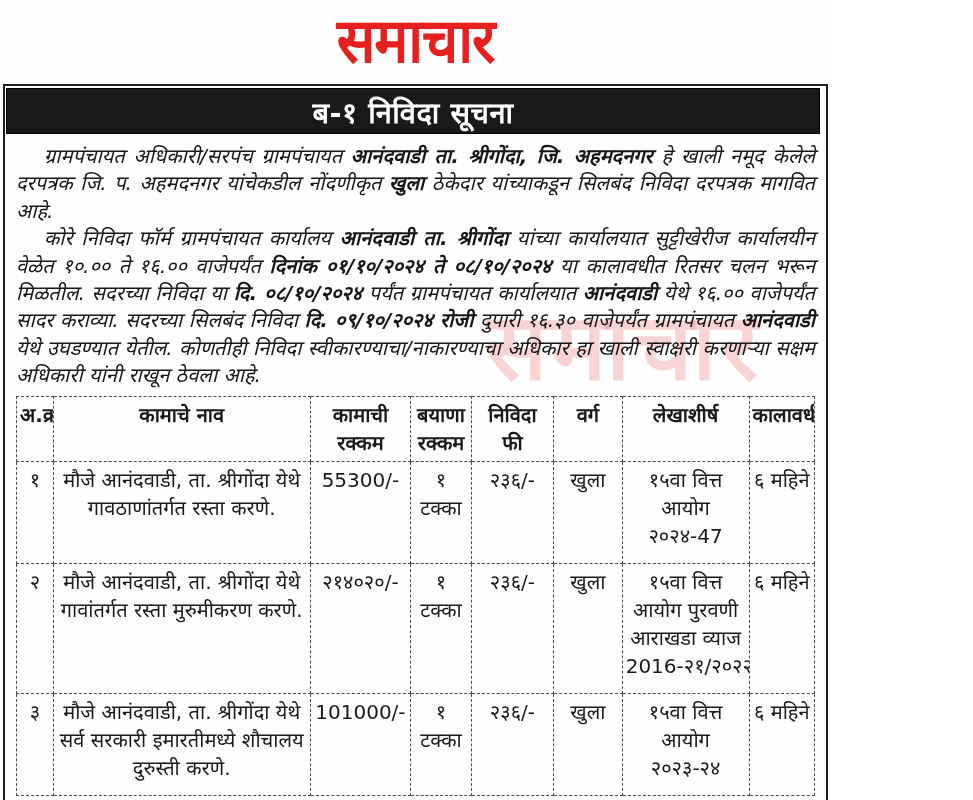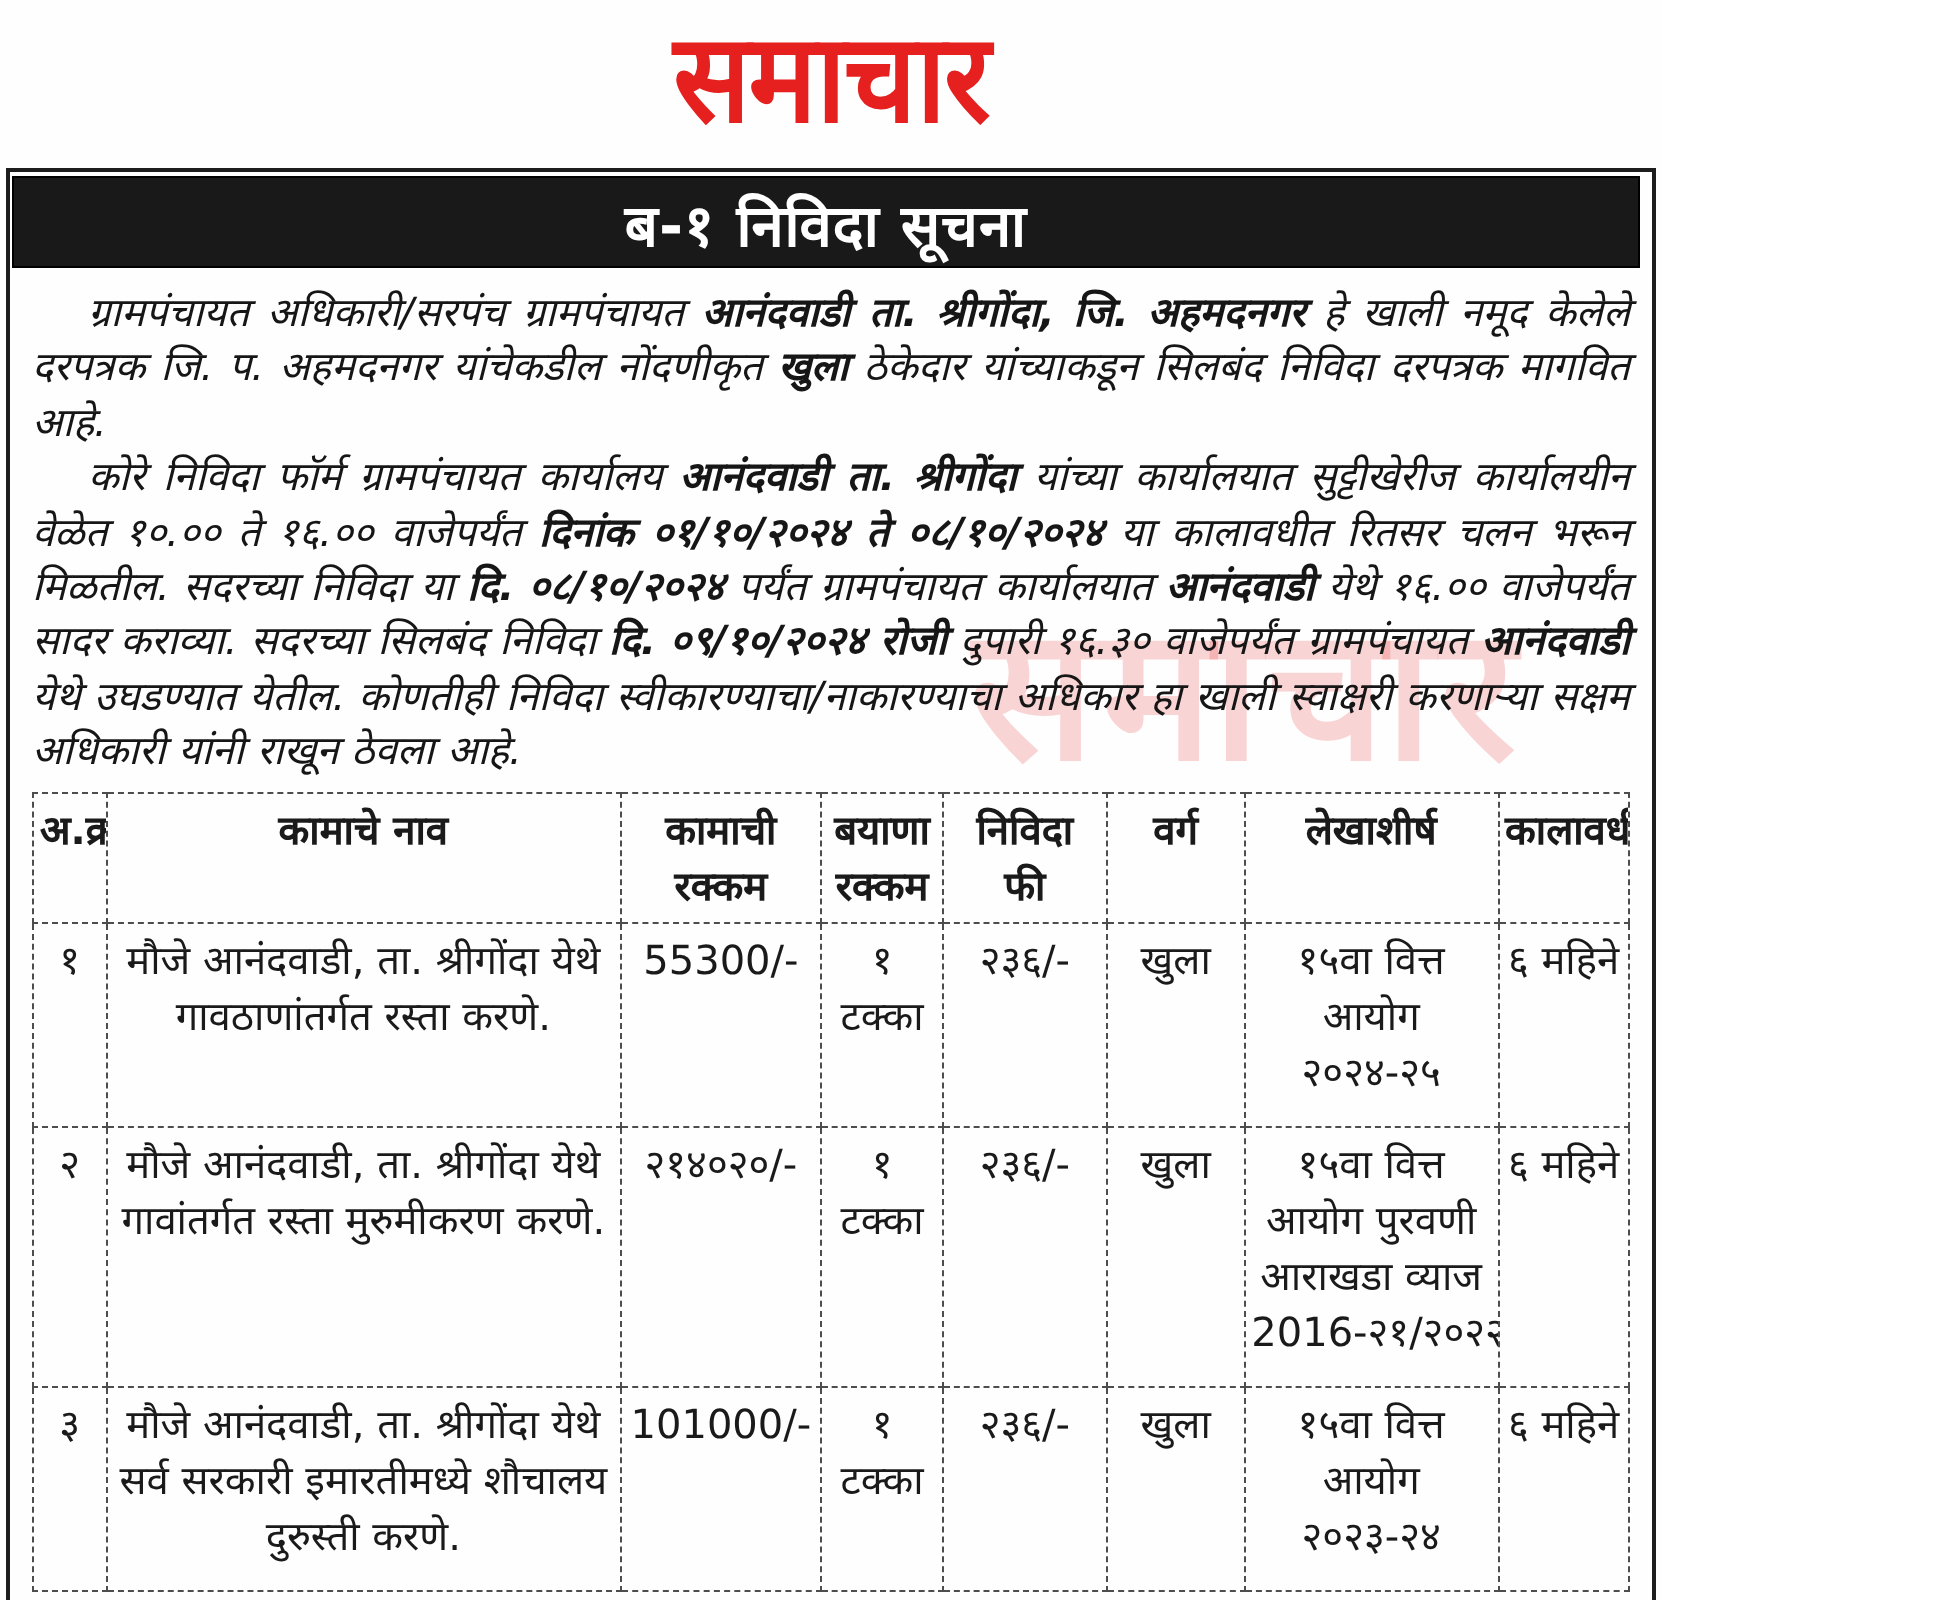--- a/index.html
+++ b/index.html
@@ -144,21 +144,21 @@
           </tr>
         </thead>
         <tbody>
             <tr>
               <td>१</td>
               <td>मौजे आनंदवाडी, ता. श्रीगोंदा येथे गावठाणांतर्गत रस्ता करणे.</td>
               <td>55300/-</td>
               <td>१ टक्का</td>
               <td>२३६/-</td>
               <td>खुला</td>
-              <td>१५वा वित्त आयोग २०२४-२५</td>
+              <td>१५वा वित्त आयोग २०२४-47</td>
               <td>६ महिने</td>
             </tr>
             <tr>
               <td>२</td>
               <td>मौजे आनंदवाडी, ता. श्रीगोंदा येथे गावांतर्गत रस्ता मुरुमीकरण करणे.</td>
               <td>२१४०२०/-</td>
               <td>१ टक्का</td>
               <td>२३६/-</td>
               <td>खुला</td>
               <td>१५वा वित्त आयोग पुरवणी आराखडा व्याज 2016-२१/२०२२-२३</td>

